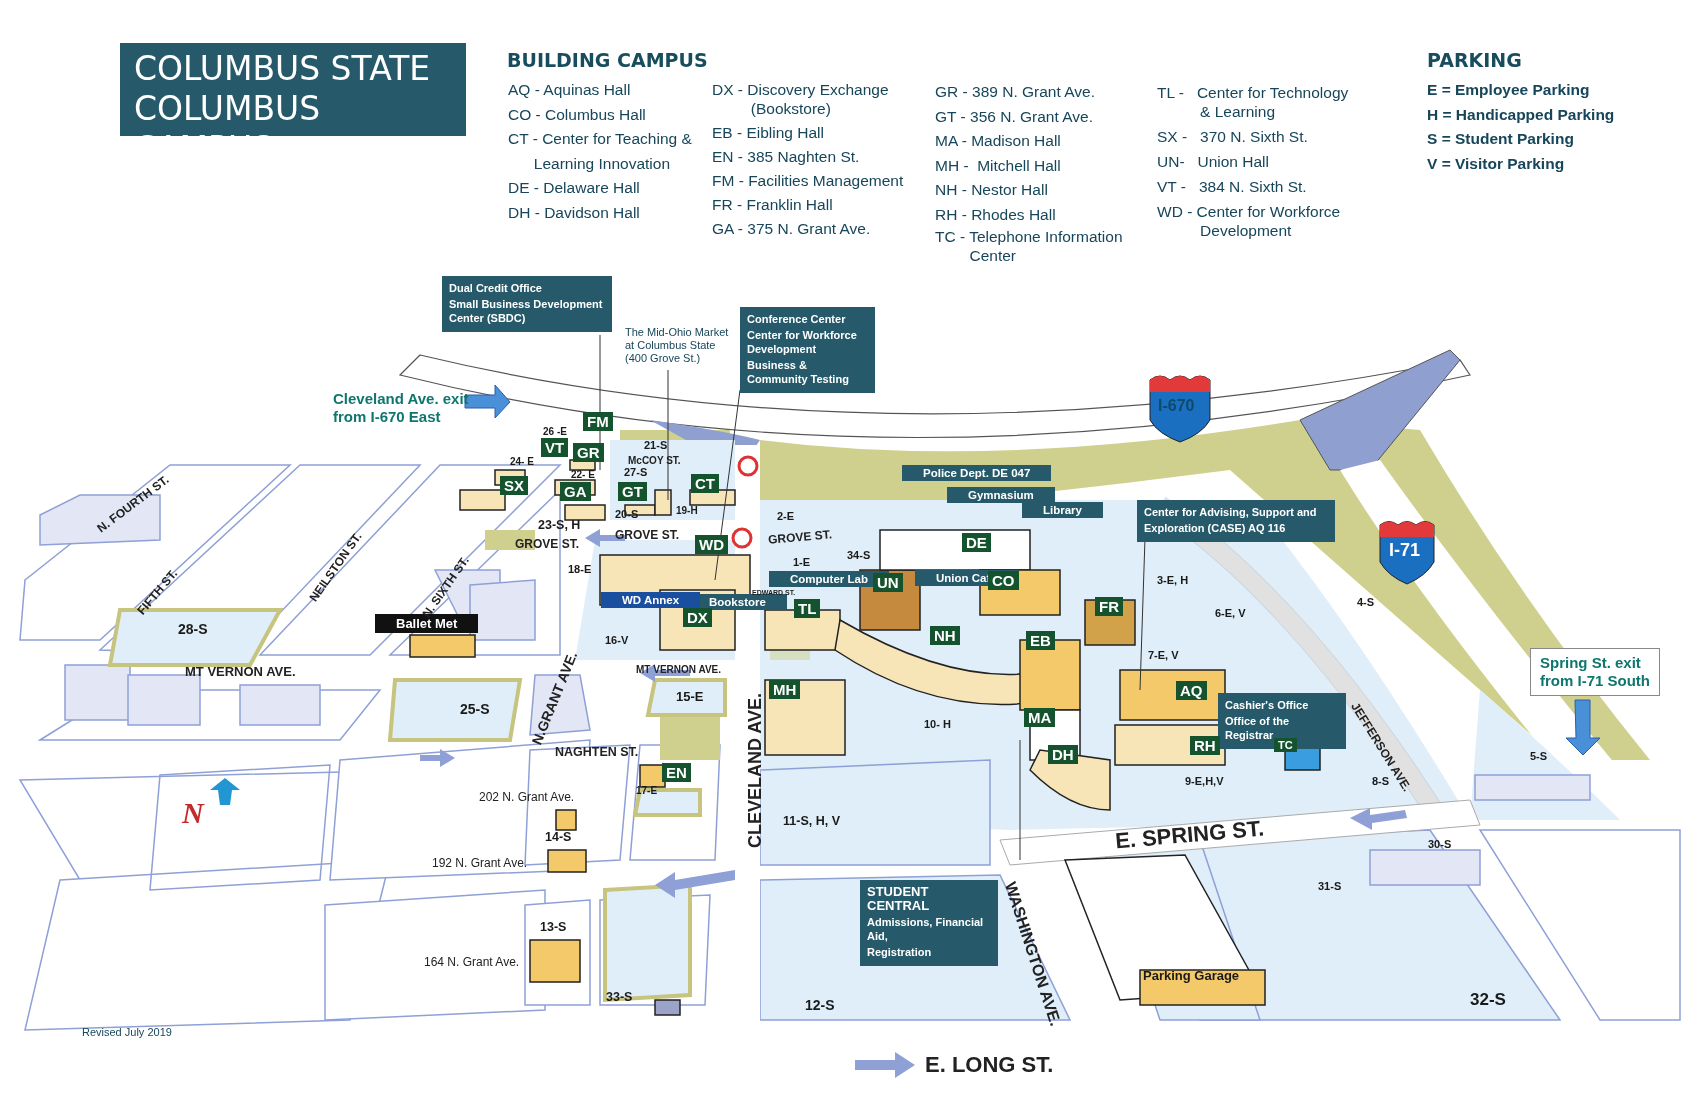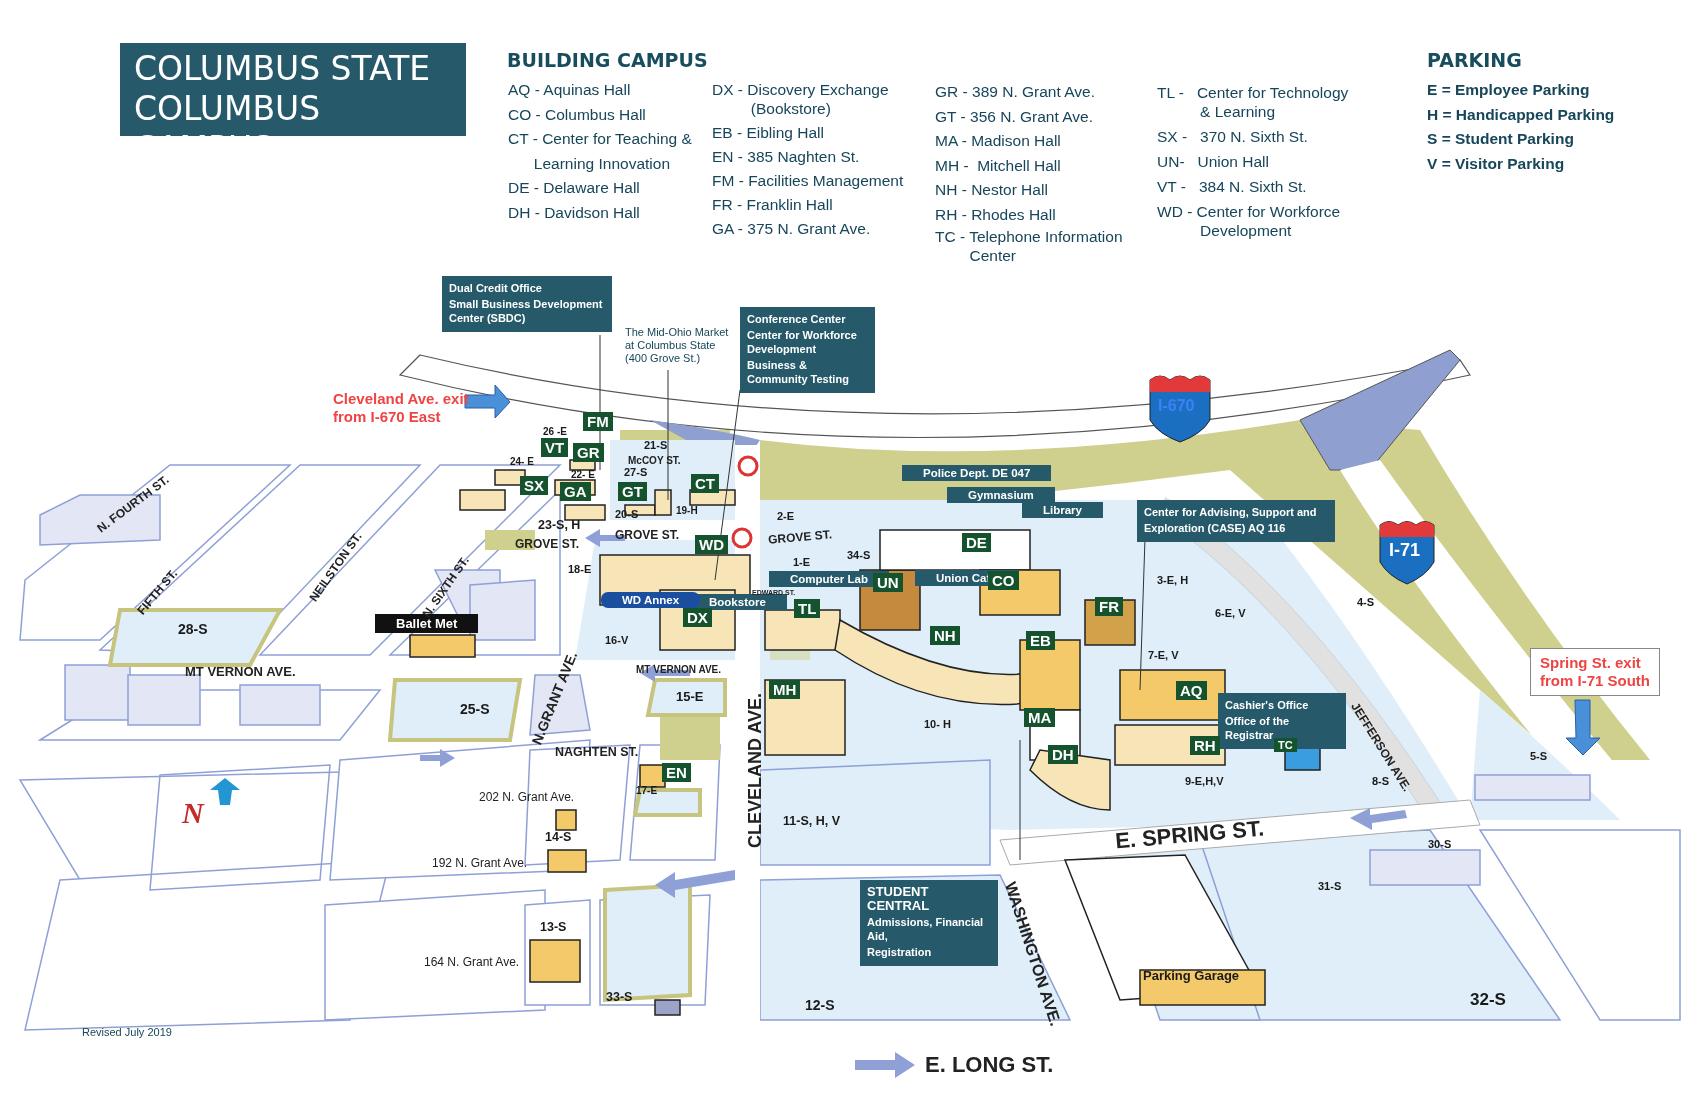--- a/index.html
+++ b/index.html
@@ -10,21 +10,21 @@
   .legend-head{font-family:"DejaVu Sans",sans-serif;font-weight:bold;color:#184d5e;font-size:19px;}
   .legend-col{font-size:15.5px;color:#17465a;line-height:24.5px;}
   .legend-col div{white-space:pre;}
   .parking-col{font-size:15.5px;font-weight:bold;color:#17465a;line-height:24.5px;}
   .callout{background:#265a6a;color:#fff;font-weight:bold;font-size:11px;line-height:14px;padding:5px 7px;box-sizing:border-box;}
   .callout div{margin-bottom:2px;}
   .tag{background:#265a6a;color:#fff;font-weight:bold;font-size:11.5px;padding:2px 21px;white-space:nowrap;}
   .bcode{background:#14532d;color:#fff;font-weight:bold;font-size:15px;padding:1px 4px;line-height:17px;}
   .lot{font-weight:bold;font-size:12.5px;color:#1a1a1a;white-space:nowrap;}
   .street{font-weight:bold;font-size:12px;color:#222;white-space:nowrap;}
-  .exit-note{font-weight:bold;font-size:15px;color:#ef4444;line-height:18px;}
+  .exit-note{font-weight:bold;font-size:15px;color:#0f766e;line-height:18px;}
   .exit-box{background:#fff;border:1.5px solid #888;padding:5px 9px;}
   .small-note{font-size:12px;color:#222;white-space:nowrap;}
   .mid-ohio{font-size:11px;color:#17465a;line-height:13px;}
   .revised{font-size:11px;color:#17465a;}
 </style>
 </head>
 <body>
 
 <svg id="map-svg" viewBox="0 0 1700 1100">
 
@@ -247,48 +247,48 @@
   <div>Admissions, Financial Aid,</div>
   <div>Registration</div>
 </div>
 
 <span class="abs tag" style="left:902px;top:465px;">Police Dept. DE 047</span>
 <span class="abs tag" style="left:947px;top:487px;">Gymnasium</span>
 <span class="abs tag" style="left:1022px;top:502px;">Library</span>
 <span class="abs tag" style="left:769px;top:571px;">Computer Lab</span>
 <span class="abs tag" style="left:915px;top:570px;">Union Cafe</span>
 <span class="abs tag" style="left:688px;top:594px;">Bookstore</span>
-<span class="abs tag" style="left:601px;top:592px;background:#1a4fa0;border-radius:7px;">WD Annex</span>
+<span class="abs tag" style="left:601px;top:592px;background:#1a4fa0;">WD Annex</span>
 <span class="abs tag" style="left:375px;top:614px;background:#111;font-size:13px;">Ballet Met</span>
 
 <span class="abs bcode" style="left:583px;top:412px;">FM</span>
 <span class="abs bcode" style="left:541px;top:438px;">VT</span>
 <span class="abs bcode" style="left:573px;top:443px;">GR</span>
-<span class="abs bcode" style="left:500px;top:476px;margin-left:20px;">SX</span>
+<span class="abs bcode" style="left:500px;top:476px;">SX</span>
 <span class="abs bcode" style="left:560px;top:482px;">GA</span>
 <span class="abs bcode" style="left:618px;top:482px;">GT</span>
 <span class="abs bcode" style="left:691px;top:474px;">CT</span>
 <span class="abs bcode" style="left:695px;top:535px;">WD</span>
 <span class="abs bcode" style="left:683px;top:608px;">DX</span>
 <span class="abs bcode" style="left:873px;top:573px;">UN</span>
 <span class="abs bcode" style="left:962px;top:533px;">DE</span>
 <span class="abs bcode" style="left:988px;top:571px;">CO</span>
 <span class="abs bcode" style="left:794px;top:599px;">TL</span>
 <span class="abs bcode" style="left:930px;top:626px;">NH</span>
 <span class="abs bcode" style="left:1095px;top:597px;">FR</span>
 <span class="abs bcode" style="left:1026px;top:631px;">EB</span>
 <span class="abs bcode" style="left:769px;top:680px;">MH</span>
 <span class="abs bcode" style="left:1024px;top:708px;">MA</span>
 <span class="abs bcode" style="left:1176px;top:681px;">AQ</span>
 <span class="abs bcode" style="left:1190px;top:736px;">RH</span>
 <span class="abs bcode" style="left:1274px;top:738px;font-size:11px;line-height:12px;">TC</span>
 <span class="abs bcode" style="left:1048px;top:745px;">DH</span>
 <span class="abs bcode" style="left:662px;top:763px;">EN</span>
 
-<span class="abs" style="left:1158px;top:397px;color:#3b82f6;font-weight:bold;font-size:16px;">I-670</span>
+<span class="abs" style="left:1158px;top:397px;color:#0c4a6e;font-weight:bold;font-size:16px;">I-670</span>
 <span class="abs" style="left:1389px;top:540px;color:#fff;font-weight:bold;font-size:18px;">I-71</span>
 
 <div class="abs exit-note" style="left:333px;top:390px;">
   <div>Cleveland Ave. exit</div>
   <div>from I-670 East</div>
 </div>
 <div class="abs exit-note exit-box" style="left:1530px;top:648px;">
   <div>Spring St. exit</div>
   <div>from I-71 South</div>
 </div>

